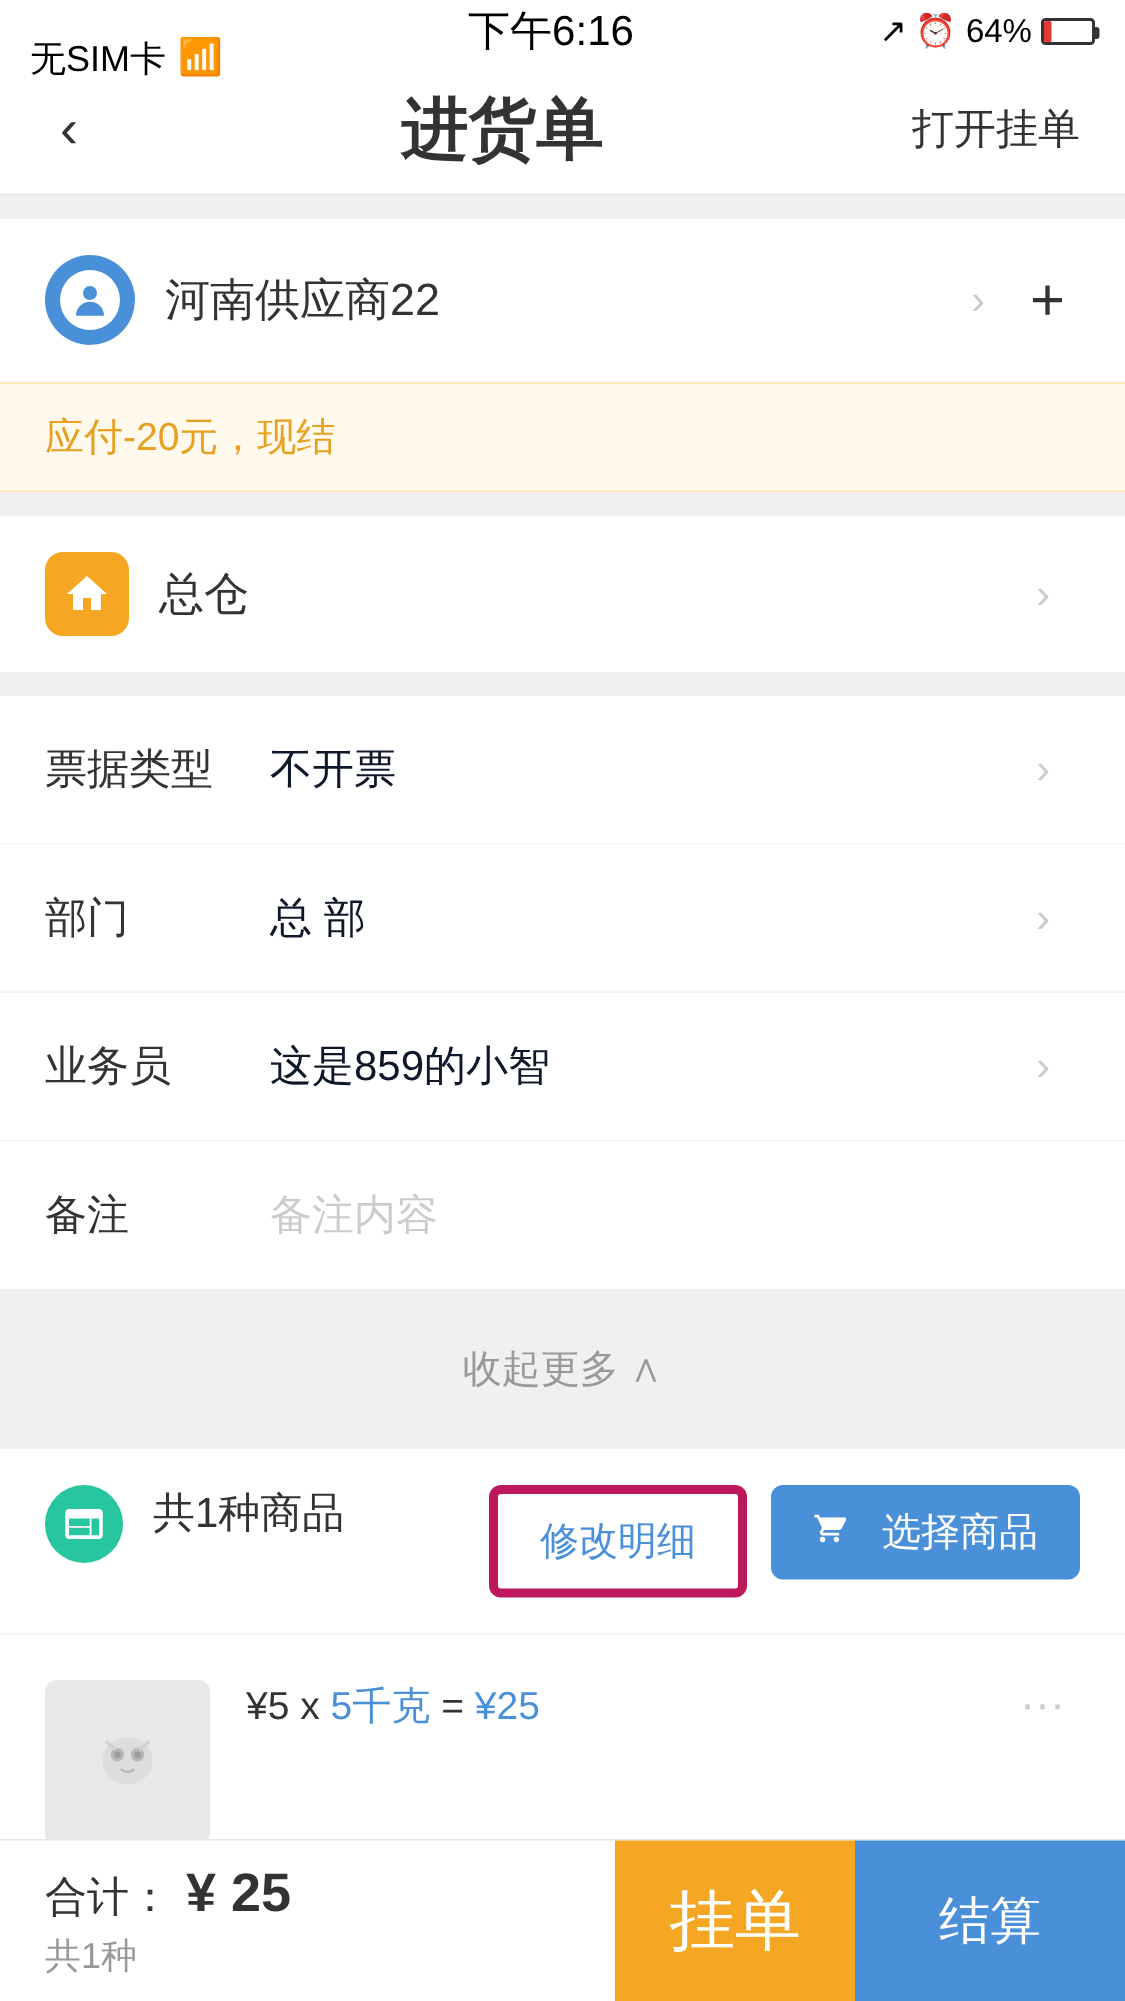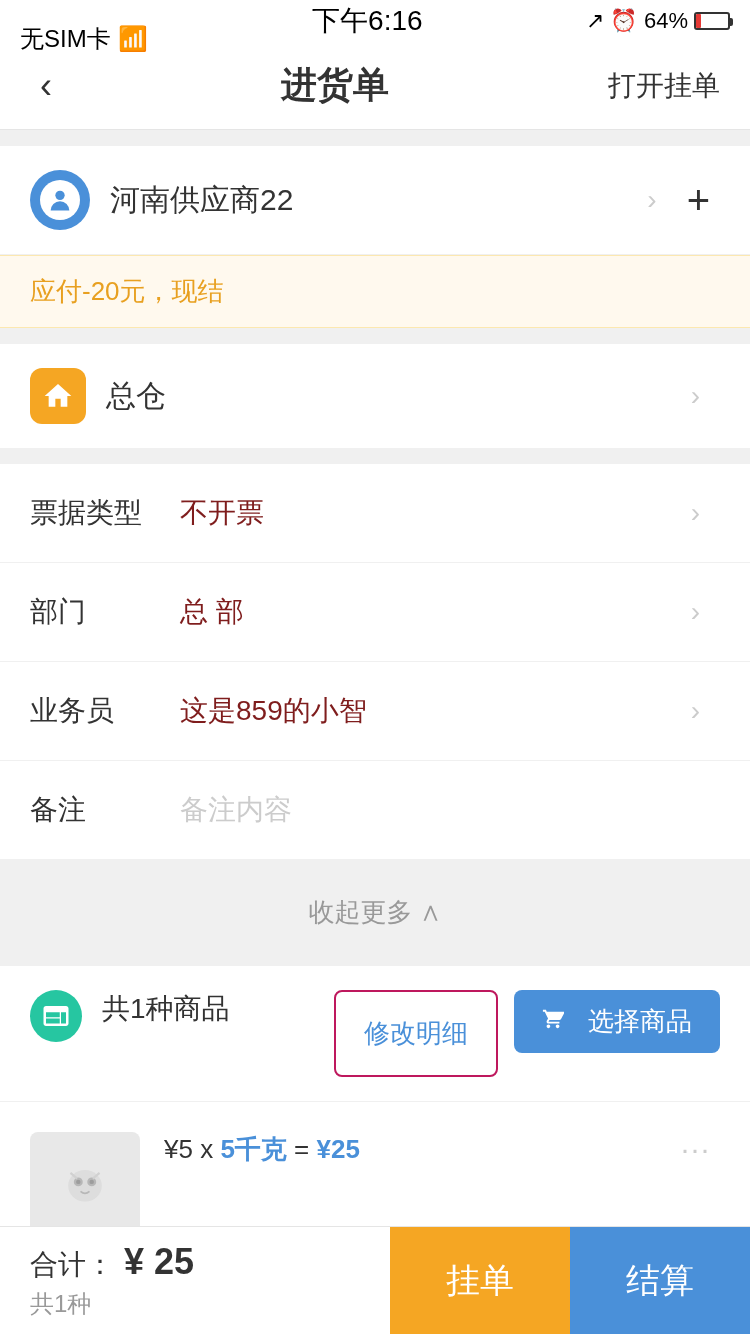--- a/index.html
+++ b/index.html
@@ -38,21 +38,21 @@
       padding: 0 30px;
       border-bottom: 1px solid #e5e5e5;
     }
     .nav-back {
       font-size: 36px;
       color: #333;
       cursor: pointer;
       padding: 10px;
     }
     .nav-title {
-      font-size: 36px;
+      font-size: 45px;
       font-weight: 600;
       color: #333;
     }
     .nav-action {
       font-size: 28px;
       color: #333;
       cursor: pointer;
     }
 
     
@@ -154,21 +154,21 @@
     }
     .form-label {
       font-size: 28px;
       color: #333;
       width: 150px;
       flex-shrink: 0;
     }
     .form-value {
       flex: 1;
       font-size: 28px;
-      color: #7f1d1d;
+      color: #0f172a;
     }
     .form-placeholder {
       flex: 1;
       font-size: 28px;
       color: #ccc;
     }
 
     
     .collapse-row {
       background: #f0f0f0;
@@ -197,24 +197,24 @@
       justify-content: center;
       margin-right: 20px;
       flex-shrink: 0;
     }
     .products-count {
       flex: 1;
       font-size: 28px;
       color: #333;
     }
     .btn-outline {
-      border: 2px solid #be185d;
+      border: 6px solid #be185d;
       color: #4a90d9;
       background: #fff;
-      padding: 24px 28px;
+      padding: 14px 28px;
       border-radius: 8px;
       font-size: 26px;
       cursor: pointer;
       margin-right: 16px;
     }
     .btn-primary {
       background: #4a90d9;
       color: #fff;
       border: none;
       padding: 14px 28px;
@@ -253,21 +253,20 @@
       font-size: 28px;
       color: #333;
       margin-bottom: 14px;
     }
     .product-price-row {
       font-size: 26px;
       color: #333;
     }
     .price-highlight {
       color: #4a90d9;
-      font-weight: bold;
     }
     .product-more {
       color: #ccc;
       font-size: 30px;
       padding: 0 10px;
       cursor: pointer;
     }
 
     
     .bottom-bar {
@@ -298,25 +297,25 @@
       font-weight: 600;
       color: #333;
       margin-left: 10px;
     }
     .total-sub {
       font-size: 24px;
       color: #999;
       margin-top: 4px;
     }
     .btn-pending {
-      width: 180px;
+      width: 160px;
       height: 108px;
       background: #f5a623;
       color: #fff;
-      font-size: 34px;
+      font-size: 44px;
       border: none;
       cursor: pointer;
       display: flex;
       align-items: center;
       justify-content: center;
     }
     .btn-checkout {
       width: 180px;
       height: 108px;
       background: #4a90d9;

